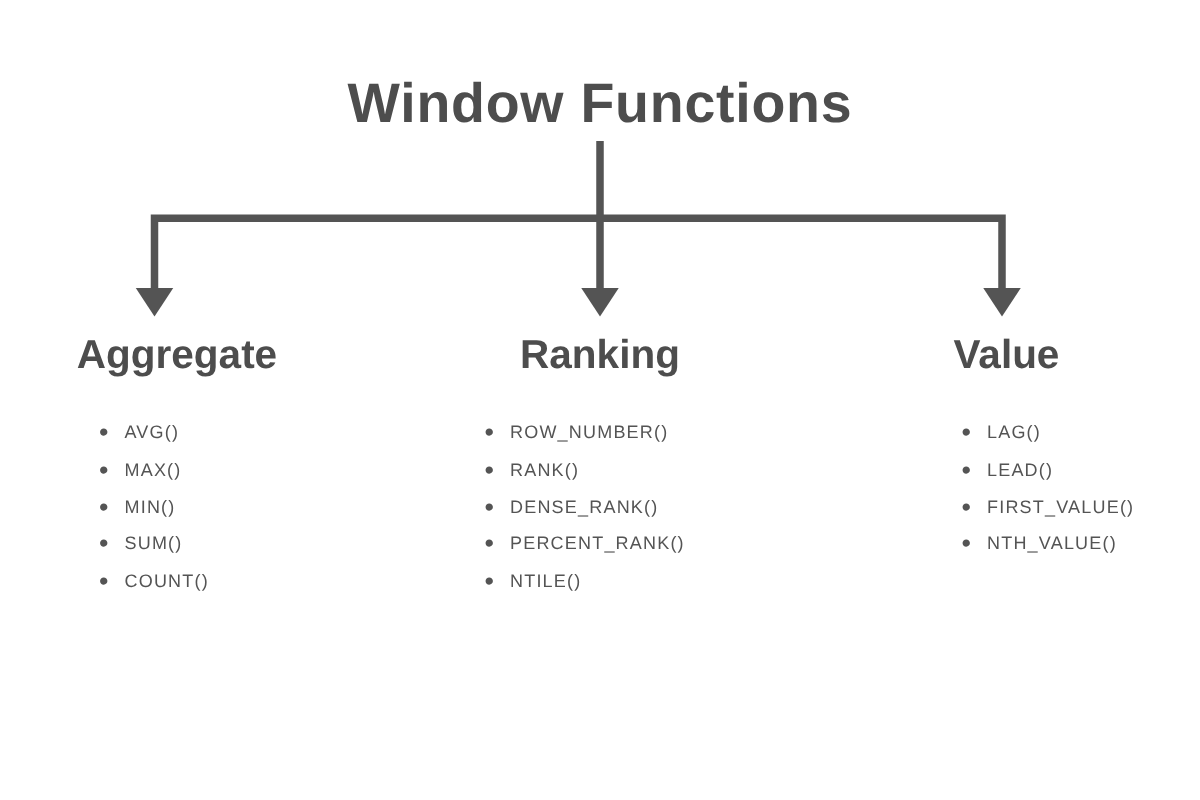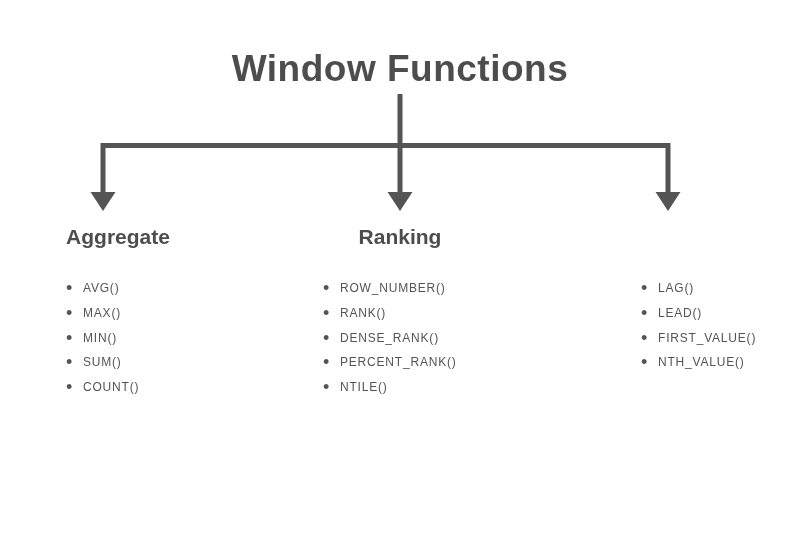--- a/index.html
+++ b/index.html
@@ -32,21 +32,21 @@
     position: absolute;
     top: 0;
     left: 0;
   }
   .heading {
     position: absolute;
     top: 220px;
     width: 170px;
     margin: 0;
     text-align: center;
-    font-size: 21px;
+    font-size: 27px;
     line-height: 33px;
     font-weight: bold;
     color: #4d4d4d;
   }
   .heading-0 { left: 33px; }
   .heading-1 { left: 315px; }
   .heading-2 { left: 586px; }
   .fn-list {
     position: absolute;
     top: 276px;
@@ -81,20 +81,21 @@
 
   <svg class="connector" width="800" height="533" viewBox="0 0 800 533" aria-hidden="true">
     <path d="M400,94 L400,197 M103,197 L103,145.5 L668,145.5 L668,197" fill="none" stroke="#545454" stroke-width="5"></path>
     <polygon points="90.5,192 115.5,192 103,211" fill="#545454"></polygon>
     <polygon points="387.5,192 412.5,192 400,211" fill="#545454"></polygon>
     <polygon points="655.5,192 680.5,192 668,211" fill="#545454"></polygon>
   </svg>
 
   <h2 class="heading heading-0">Aggregate</h2>
   <h2 class="heading heading-1">Ranking</h2>
+  <h2 class="heading heading-2">Value</h2>
 
   <ul class="fn-list fn-list-0">
       <li>AVG()</li>
       <li>MAX()</li>
       <li>MIN()</li>
       <li>SUM()</li>
       <li>COUNT()</li>
     </ul>
   <ul class="fn-list fn-list-1">
       <li>ROW_NUMBER()</li>

